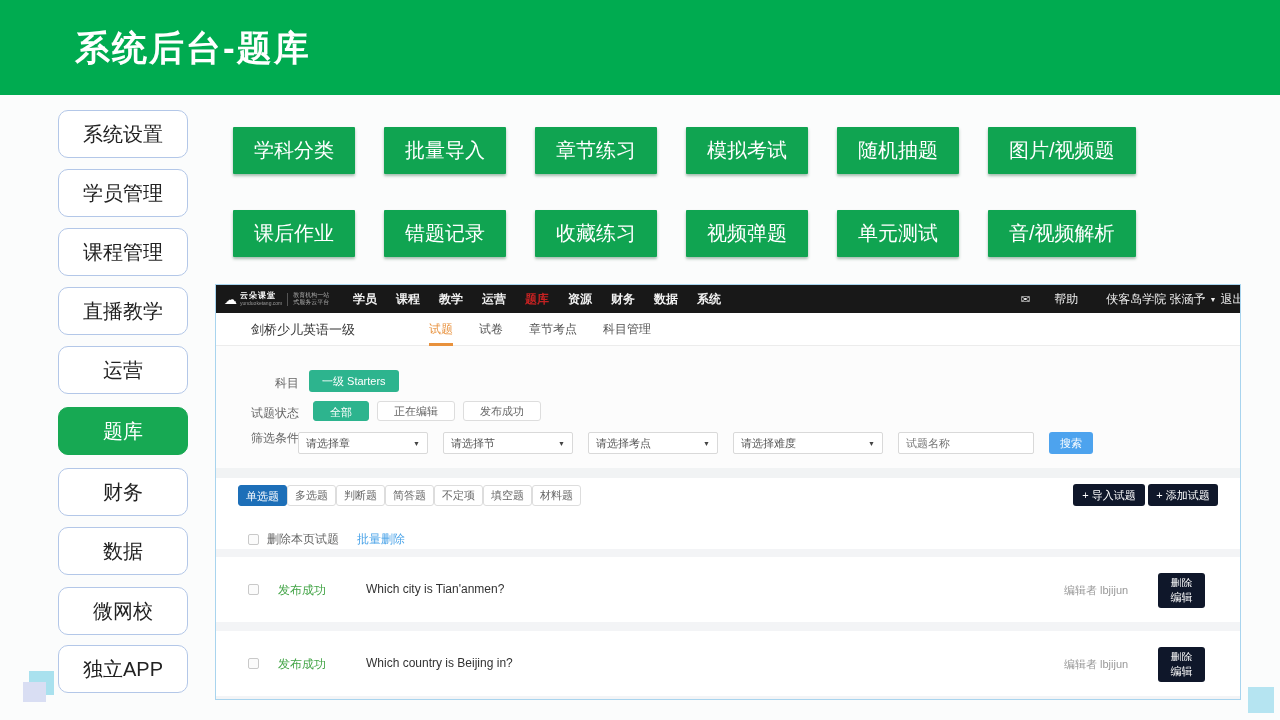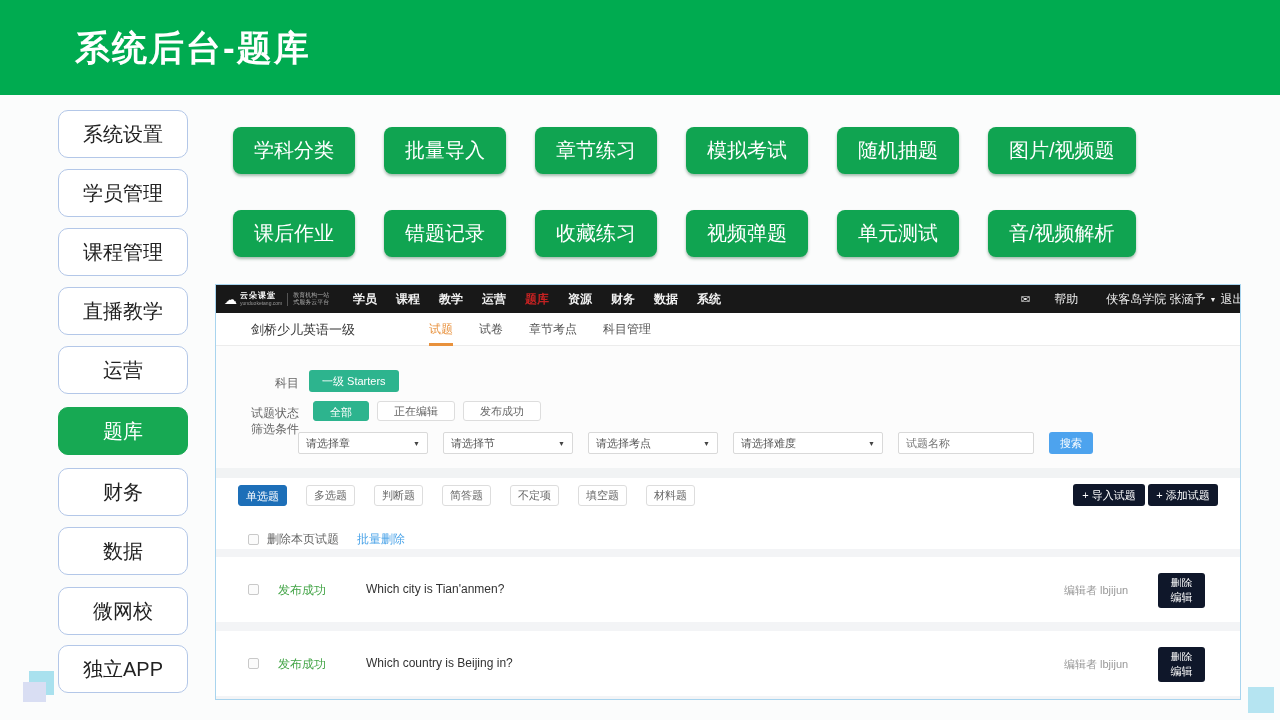--- a/index.html
+++ b/index.html
@@ -7,21 +7,21 @@
   body{position:relative;font-family:"Liberation Sans","DejaVu Sans",sans-serif;background:#fff;overflow:hidden}
 
   .header{position:absolute;left:0;top:0;width:1280px;height:96px;background:#00ab50}
   .page-title{position:absolute;left:75px;top:0;line-height:95px;font-size:35px;font-weight:bold;color:#fff;letter-spacing:2px}
   .content-bg{position:absolute;left:0;top:95px;width:1280px;height:625px;background:#fbfcfc}
 
   .side-btn{position:absolute;left:58px;width:130px;height:48px;background:#fff;border:1px solid #b3c7e8;border-radius:10px;font-size:20px;color:#222;display:flex;align-items:center;justify-content:center;cursor:pointer}
   .side-btn.active{background:#17a953;border-color:#17a953;color:#fff}
 
   .frow{position:absolute;left:233px;display:flex;gap:29px}
-  .fbtn{height:47px;padding:0 21px;background:#10a451;border-radius:8px;color:#fff;font-size:20px;display:flex;align-items:center;box-shadow:0 2px 3px rgba(0,70,30,.35);cursor:pointer;white-space:nowrap}
+  .fbtn{height:47px;padding:0 21px;background:#10a451;border-radius:1px;color:#fff;font-size:20px;display:flex;align-items:center;box-shadow:0 2px 3px rgba(0,70,30,.35);cursor:pointer;white-space:nowrap}
 
   .panel{position:absolute;left:215px;top:284px;width:1026px;height:416px;background:#fff;border:1px solid #a8d4ee;overflow:hidden}
 
   .topbar{position:absolute;left:0;top:0;width:100%;height:28px;background:#181818;display:flex;align-items:center}
   .logo-wrap{display:flex;align-items:center;margin-left:8px}
   .cloud-icon{color:#fff;font-size:13px;margin-right:3px}
   .logo-col{display:flex;flex-direction:column;line-height:1.1}
   .logo-name{font-size:8px;color:#fff;font-weight:bold;letter-spacing:1px}
   .logo-dom{font-size:5px;color:#999}
   .lg-div{width:1px;height:13px;background:#555;margin:0 5px}
@@ -50,21 +50,21 @@
   .spill{height:20px;line-height:18px;padding:0 16px;font-size:11px;border-radius:3px;background:#fff;border:1px solid #ddd;color:#666;cursor:pointer}
   .spill.active{background:#2db48e;border-color:#2db48e;color:#fff;line-height:20px}
   .sel-row{position:absolute;left:82px;top:86px;display:flex;gap:15px;align-items:center}
   .psel{height:22px;background:#fff;border:1px solid #d9d9d9;border-radius:2px;font-size:11px;color:#555;display:flex;align-items:center;justify-content:space-between;padding:0 7px;cursor:pointer}
   .sel-caret{font-size:7px;color:#444}
   .pinput{width:136px;height:22px;border:1px solid #d9d9d9;border-radius:2px;font-size:11px;padding:0 7px;color:#333;background:#fff;outline:none}
   .searchbtn{width:44px;height:22px;background:#4da3ee;border-radius:3px;color:#fff;font-size:11px;text-align:center;line-height:22px;cursor:pointer}
 
   .gband{position:absolute;left:0;top:183px;width:100%;height:10px;background:#f1f3f4}
 
-  .qtabs{position:absolute;left:22px;top:200px;display:flex;gap:19px}
+  .qtabs{position:absolute;left:22px;top:200px;display:flex;gap:0}
   .qtab{width:49px;height:21px;line-height:19px;text-align:center;font-size:11px;border-radius:3px;background:#fff;border:1px solid #ddd;color:#666;cursor:pointer}
   .qtab.active{background:#1d6fb8;border-color:#1d6fb8;color:#fff;line-height:21px}
   .bluebtn{background:#0f172a;color:#fff;font-size:11px;border-radius:3px;text-align:center;cursor:pointer}
   .impbtn{position:absolute;left:857px;top:199px;width:72px;height:22px;line-height:22px}
   .addbtn{position:absolute;left:932px;top:199px;width:70px;height:22px;line-height:22px}
 
   .delrow{position:absolute;left:32px;top:246px;display:flex;align-items:center}
   .chk{width:11px;height:11px;border:1px solid #c9c9c9;background:#fbfbfb;border-radius:2px;display:inline-block;cursor:pointer}
   .dellabel{font-size:12px;color:#666;margin-left:8px}
   .batchdel{font-size:12px;color:#4aa3e8;margin-left:18px;cursor:pointer}
@@ -170,21 +170,21 @@
     <div class="flabel" style="top:29px">科目</div>
     <div class="subject-pill">一级 Starters</div>
 
     <div class="flabel" style="top:59px">试题状态</div>
     <div class="status-row">
       <span class="spill active">全部</span>
       <span class="spill">正在编辑</span>
       <span class="spill">发布成功</span>
     </div>
 
-    <div class="flabel" style="top:75px">筛选条件</div>
+    <div class="flabel" style="top:84px">筛选条件</div>
     <div class="sel-row">
       <div class="psel" style="width:130px">
         <span>请选择章</span>
           <span class="sel-caret">▼</span>
       </div>
       <div class="psel" style="width:130px">
         <span>请选择节</span>
           <span class="sel-caret">▼</span>
       </div>
       <div class="psel" style="width:130px">

